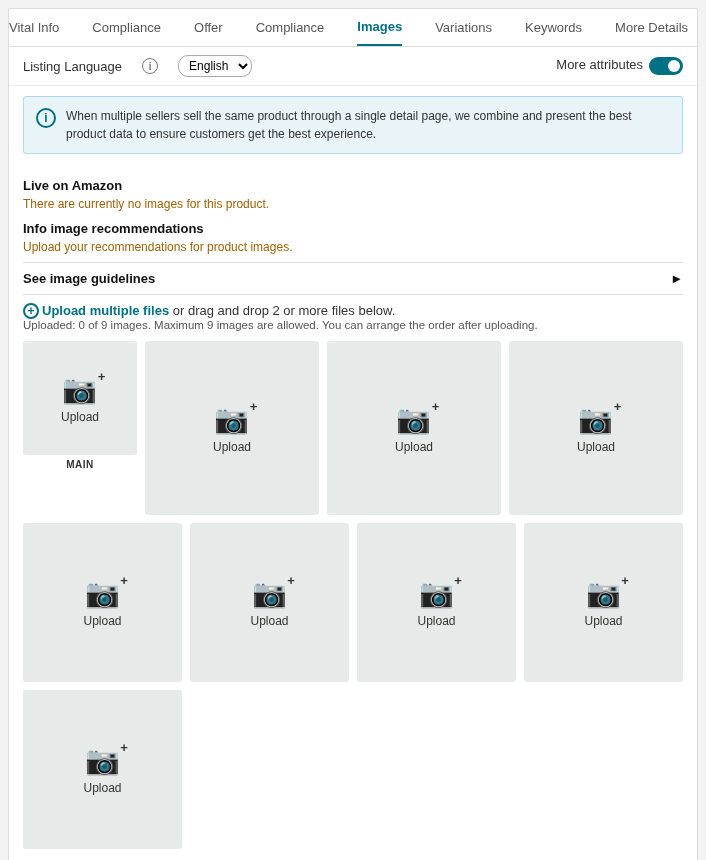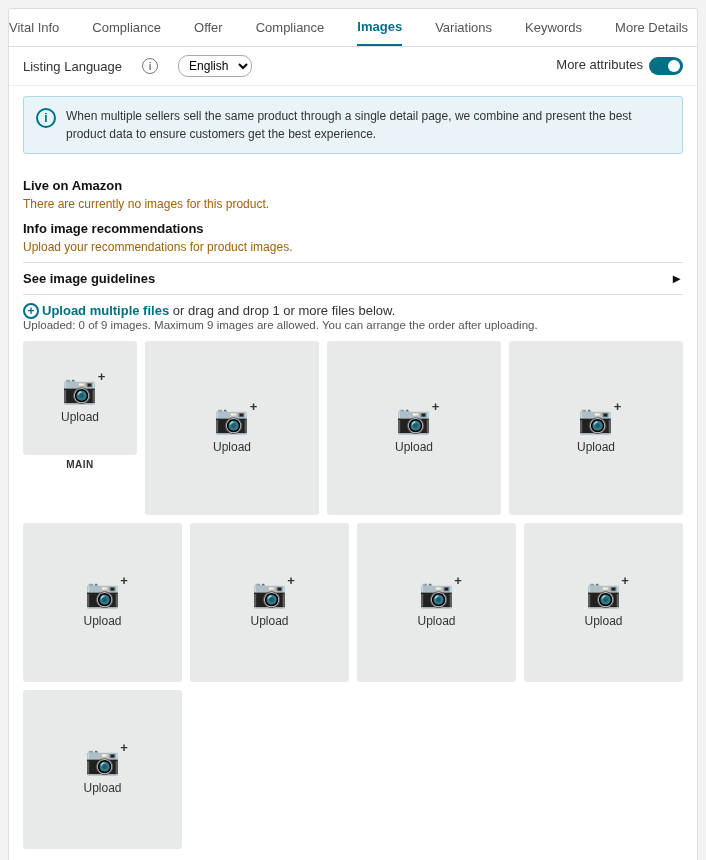--- a/index.html
+++ b/index.html
@@ -293,21 +293,21 @@
     <div class="section-title">Info image recommendations</div>
     <div class="section-desc">Upload your recommendations for product images.</div>
 
     <div class="see-guidelines">
       <span>See image guidelines</span>
       <span class="chevron-right">►</span>
     </div>
 
     <div class="upload-controls">
       <div class="upload-multiple">
-        <span class="upload-circle">+</span><a class="upload-link">Upload multiple files</a><span> or drag and drop 1 or more files below.</span>
+        <span class="upload-circle">+</span><a class="upload-link">Upload multiple files</a><span> or drag and drop 2 or more files below.</span>
       </div>
       <div class="upload-info">Uploaded: 0 of 9 images. Maximum 9 images are allowed. You can arrange the order after uploading.</div>
     </div>
 
     <div class="row-wrapper">
       <div class="image-grid">
         <div>
           <div class="upload-box">
             <div class="camera-icon">
               📷<span class="camera-plus">+</span>

